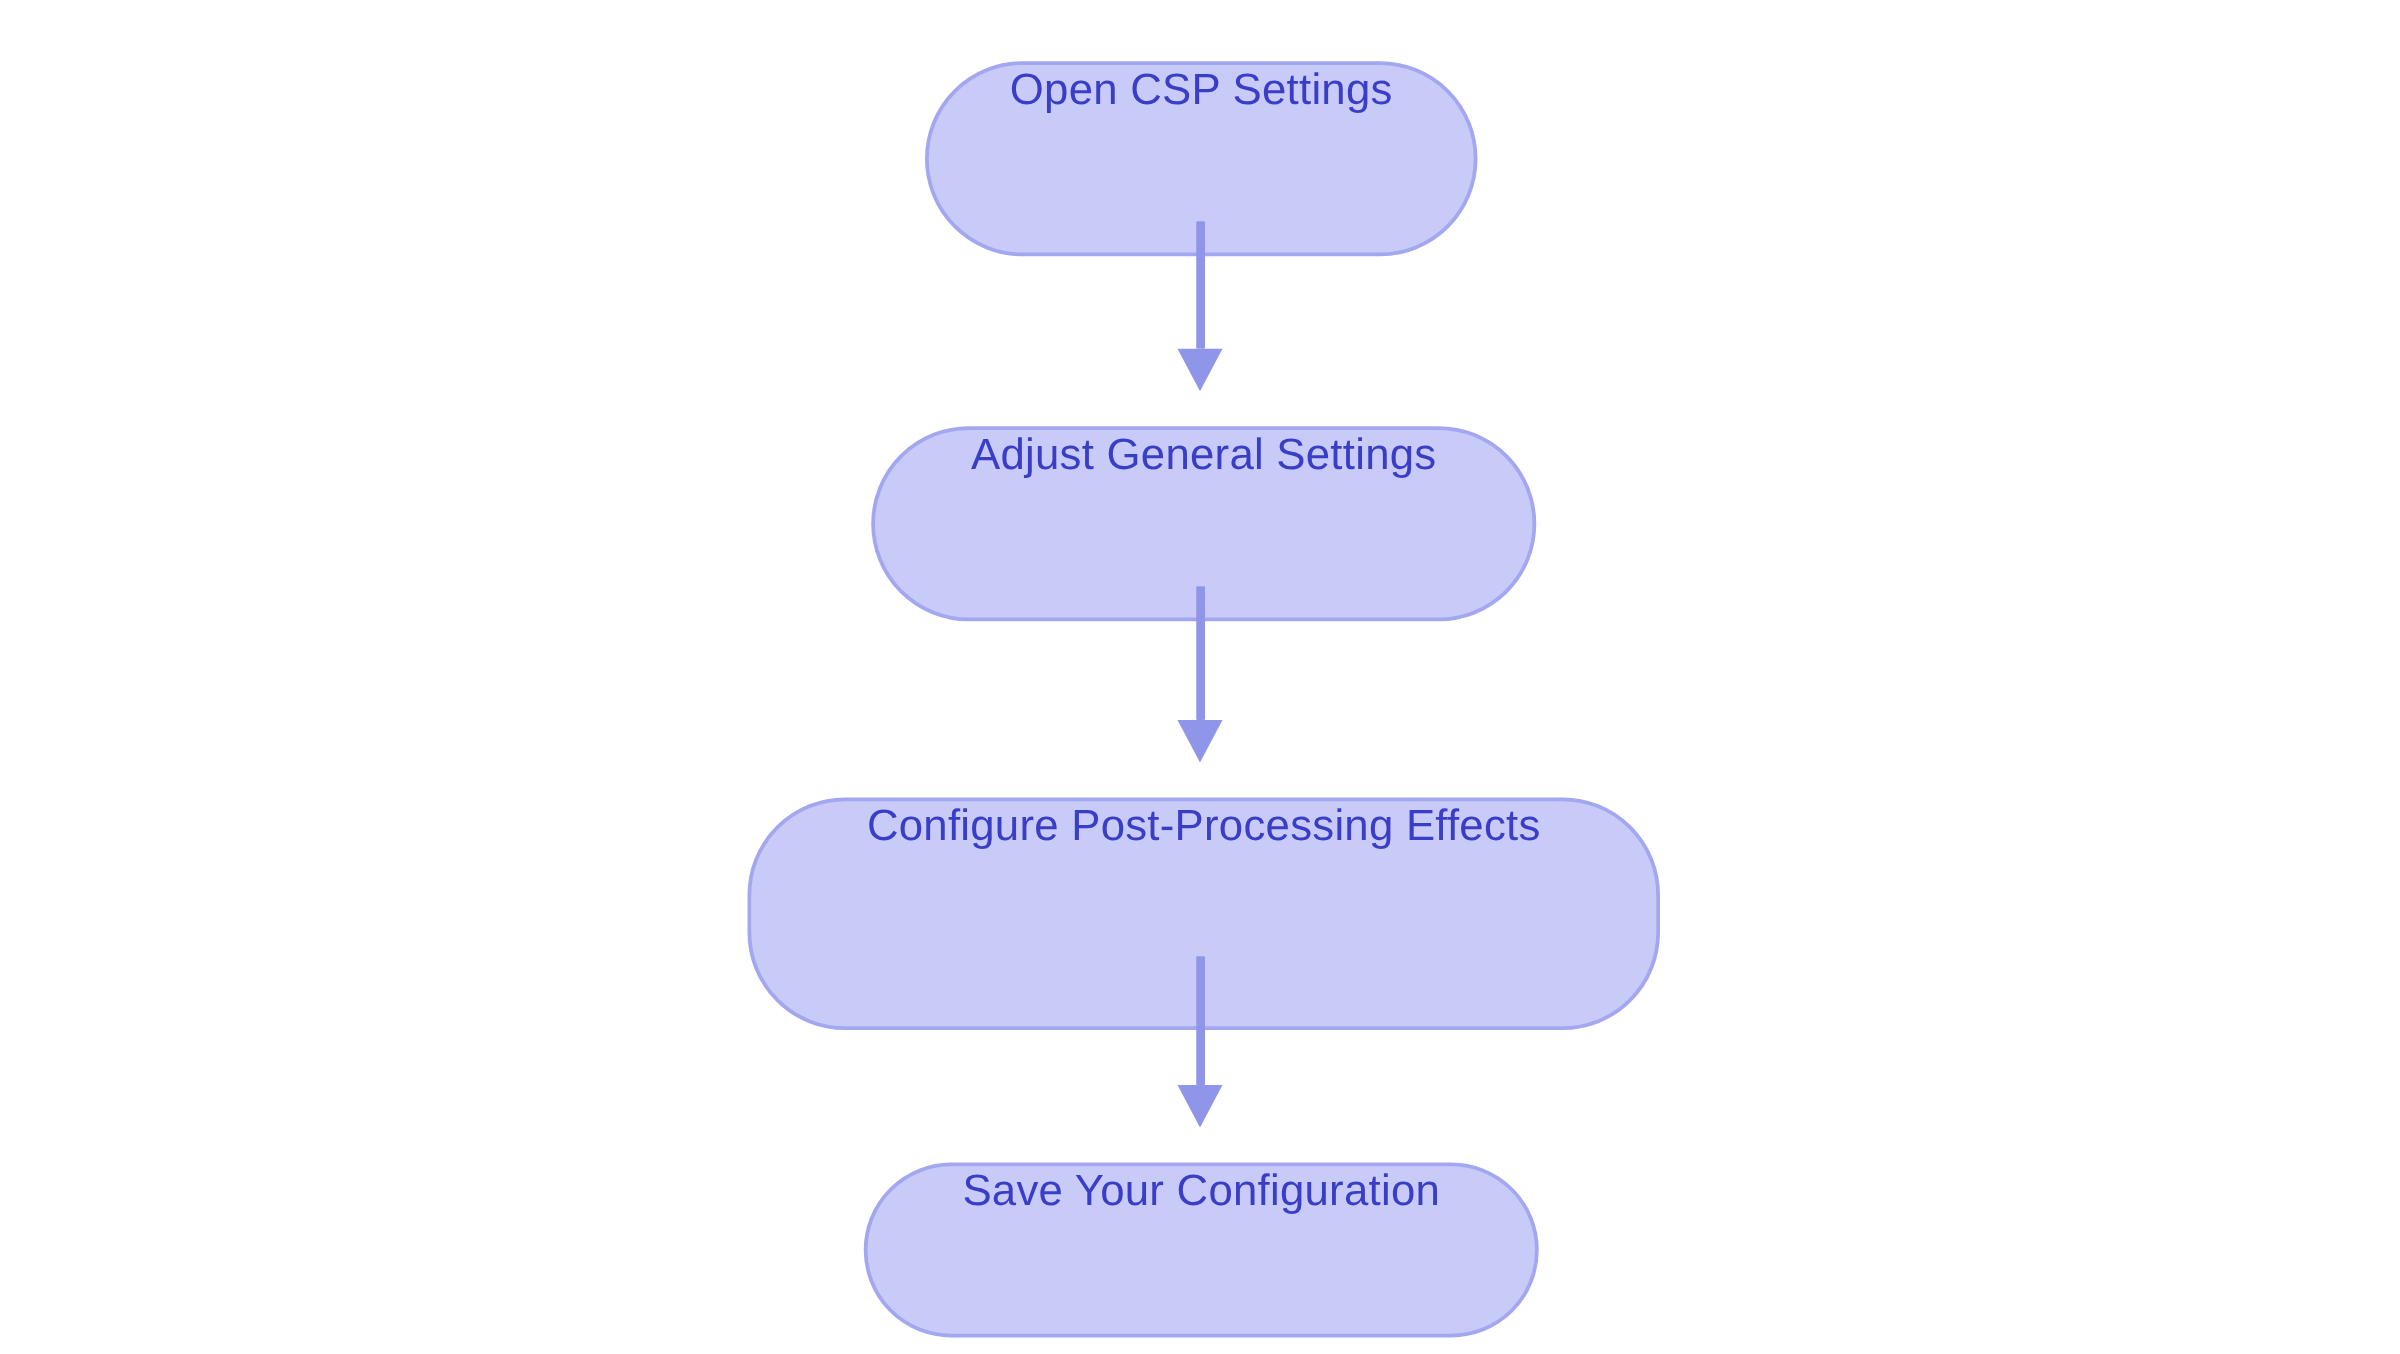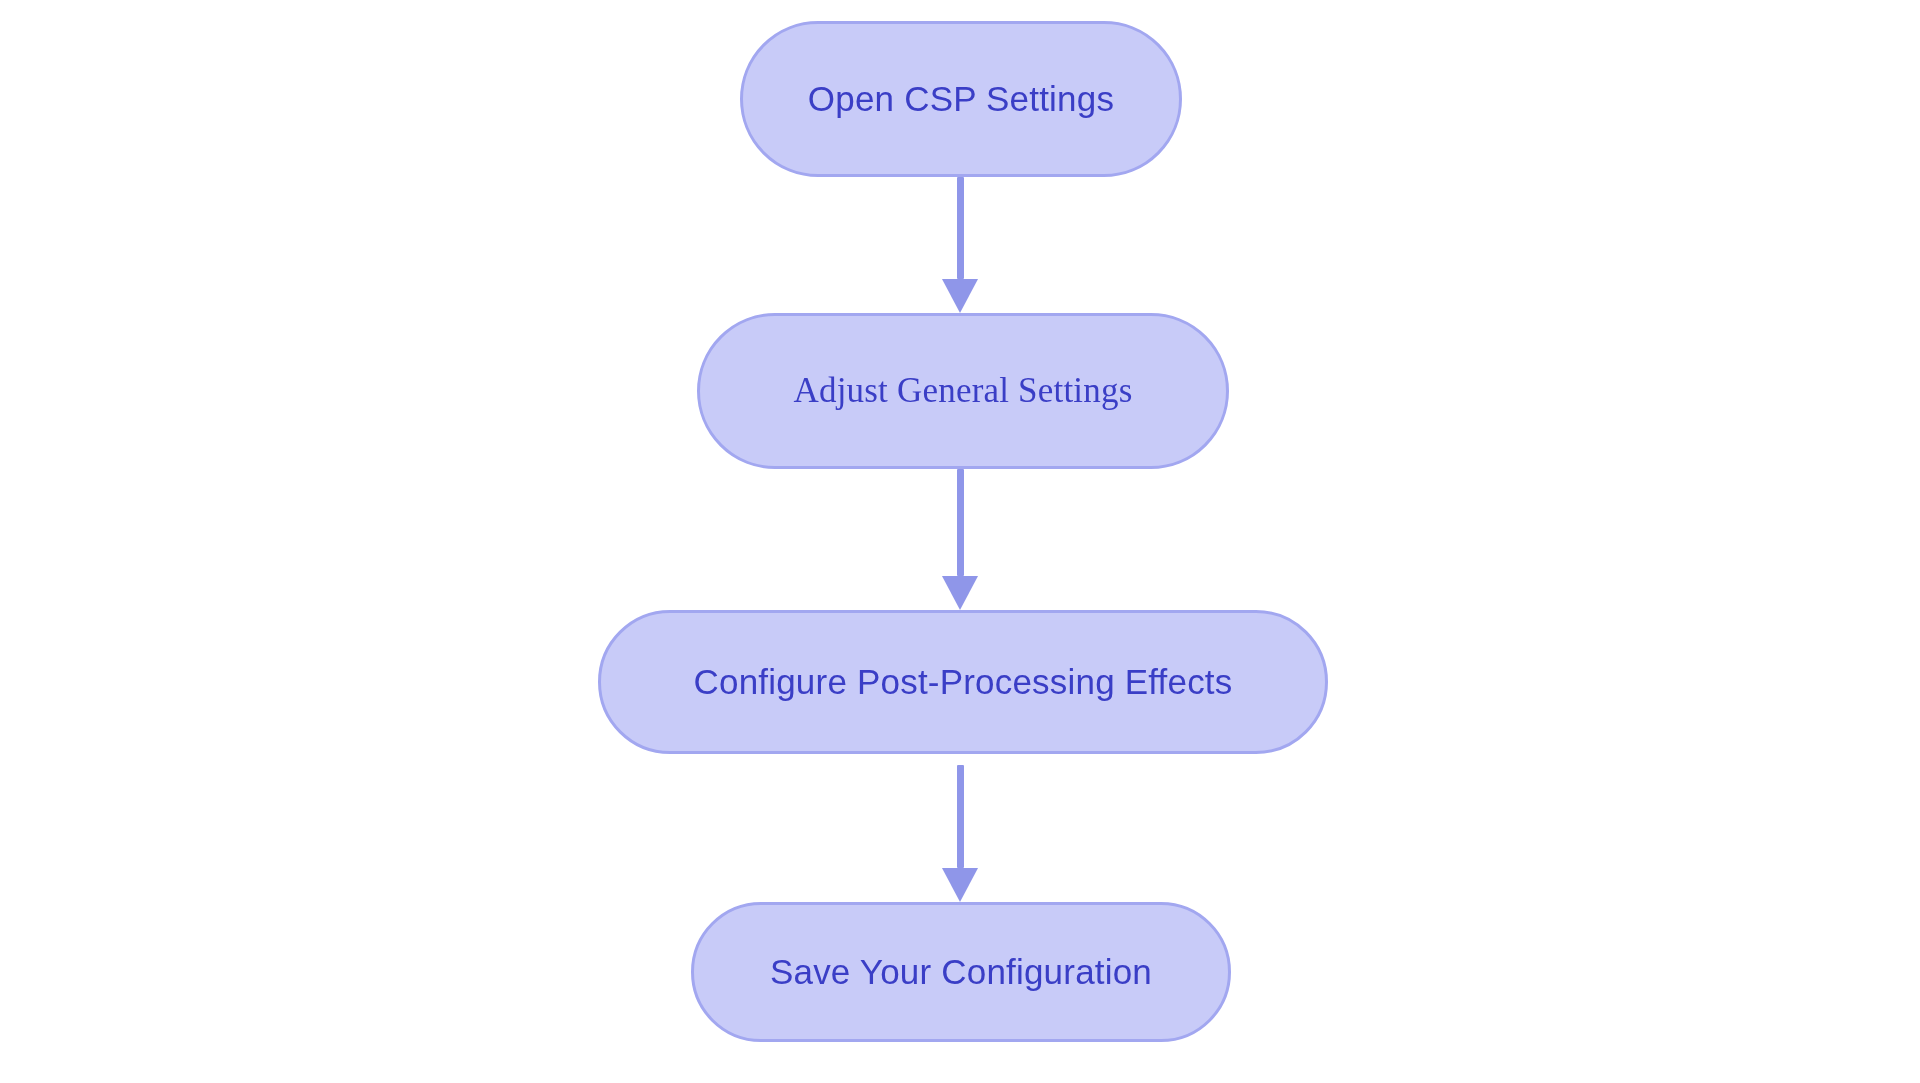--- a/index.html
+++ b/index.html
@@ -15,22 +15,23 @@
     font-family: "Liberation Sans", "DejaVu Sans", sans-serif;
     overflow: hidden;
   }
   .node {
     position: absolute;
     box-sizing: border-box;
     background: var(--node-fill, #c8cbf8);
     border: 3px solid var(--node-border, #a2a7f0);
     border-radius: 78px;
     display: flex;
-    align-items: center;
+    align-items: flex-start;
     justify-content: center;
+    margin-top: 28px;
   }
   .node-label {
     color: var(--node-text, #3a3ec6);
     font-size: 35px;
     font-weight: 400;
     letter-spacing: 0.2px;
     white-space: nowrap;
     text-align: center;
   }
   .arrow {
@@ -60,30 +61,30 @@
 
   <div class="node" style="left:740px; top:21px; width:442px; height:156px;">
     <span class="node-label">Open CSP Settings</span>
   </div>
 
   <div class="arrow" style="left:941px; top:177px;">
     <div class="arrow-line" style="height:102px"></div>
     <div class="arrow-head"></div>
   </div>
 
-  <div class="node" style="left:697px; top:313px; width:532px; height:156px;font-family:Liberation Serif, serif;">
+  <div class="node" style="left:697px; top:313px; width:532px; height:156px;">
     <span class="node-label">Adjust General Settings</span>
   </div>
 
   <div class="arrow" style="left:941px; top:469px;">
     <div class="arrow-line" style="height:107px"></div>
     <div class="arrow-head"></div>
   </div>
 
-  <div class="node" style="left:598px; top:610px; width:730px; height:144px;">
+  <div class="node" style="left:598px; top:610px; width:730px; height:186px;">
     <span class="node-label">Configure Post-Processing Effects</span>
   </div>
 
   <div class="arrow" style="left:941px; top:765px;">
     <div class="arrow-line" style="height:103px"></div>
     <div class="arrow-head"></div>
   </div>
 
   <div class="node" style="left:691px; top:902px; width:540px; height:140px;">
     <span class="node-label">Save Your Configuration</span>

